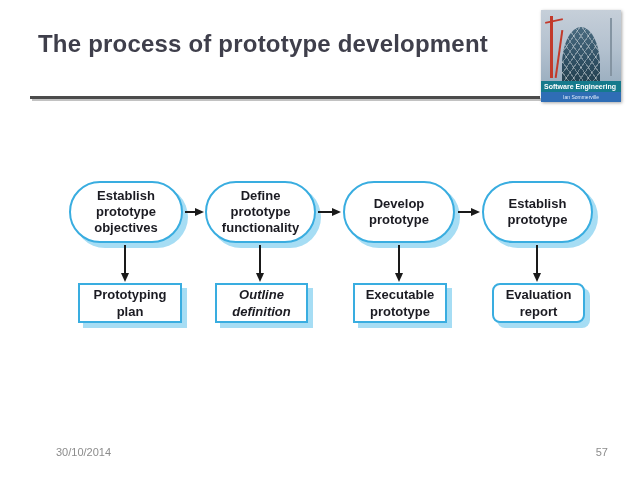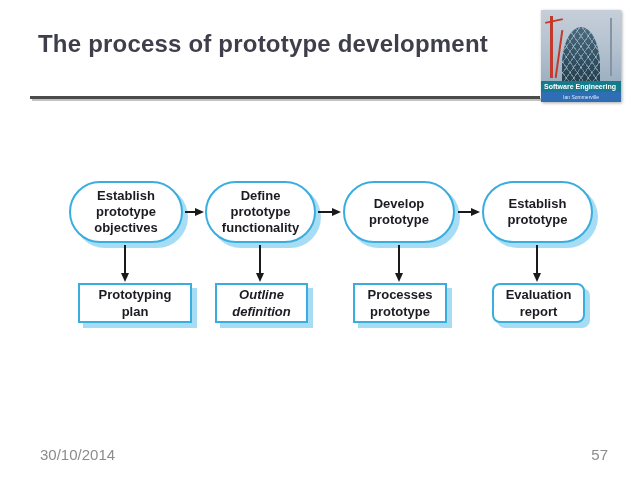--- a/index.html
+++ b/index.html
@@ -64,42 +64,42 @@
     border:2.5px solid var(--node-border,#39ade0);
     box-shadow:5px 5px 0 var(--node-shadow,#a6ddf4);
     box-sizing:border-box;
   }
   .stadium{top:181px;height:62px;border-radius:31px;}
   .s1{left:69px;width:114px;}
   .s2{left:205px;width:111px;}
   .s3{left:343px;width:112px;}
   .s4{left:482px;width:111px;}
   .rect{top:283px;height:40px;border-width:2px;line-height:17px;}
-  .r1{left:78px;width:114px;}
+  .r1{left:78px;width:104px;}
   .r2{left:215px;width:93px;font-style:italic;}
   .r3{left:353px;width:94px;}
   .r4{left:492px;width:93px;border-radius:8px;}
   
   .h-arrow{position:absolute;top:207px;height:10px;display:flex;align-items:center;}
   .h-arrow .hline{flex:1;height:2px;background:var(--arrow,#1a1a1a);}
   .h-arrow .hhead{width:0;height:0;border-left:9px solid var(--arrow,#1a1a1a);border-top:4.5px solid transparent;border-bottom:4.5px solid transparent;}
   .a1{left:185px;width:19px;}
   .a2{left:318px;width:23px;}
   .a3{left:458px;width:22px;}
   .v-arrow{position:absolute;top:245px;height:37px;width:12px;display:flex;flex-direction:column;align-items:center;}
   .v-arrow .vline{flex:1;width:2px;background:var(--arrow,#1a1a1a);}
   .v-arrow .vhead{width:0;height:0;border-top:9px solid var(--arrow,#1a1a1a);border-left:4.5px solid transparent;border-right:4.5px solid transparent;}
   .v1{left:119px;}
   .v2{left:254px;}
   .v3{left:393px;}
   .v4{left:531px;}
   
   .footer{
-    position:absolute;left:0;right:0;top:446px;height:20px;
-    color:var(--footer-text,#8c8c8c);font-size:15px;
+    position:absolute;left:16px;right:0;top:446px;height:20px;
+    color:var(--footer-text,#8c8c8c);font-size:11px;
   }
   .footer .date{position:absolute;left:40px;}
   .footer .chapter{position:absolute;left:0;right:0;text-align:center;}
   .footer .pagenum{position:absolute;right:30px;}
 </style>
 </head>
 <body>
 
 <div class="slide">
 
@@ -158,21 +158,21 @@
       </div>
     <div class="v-arrow v4">
         <span class="vline"></span>
         <span class="vhead"></span>
       </div>
 
     <div class="node rect r1">Prototyping
 plan</div>
     <div class="node rect r2">Outline
 definition</div>
-    <div class="node rect r3">Processes
+    <div class="node rect r3">Executable
 prototype</div>
     <div class="node rect r4">Evaluation
 report</div>
 
   </div>
 
   <div class="footer">
     <span class="date">30/10/2014</span>
     <span class="pagenum">57</span>
   </div>

